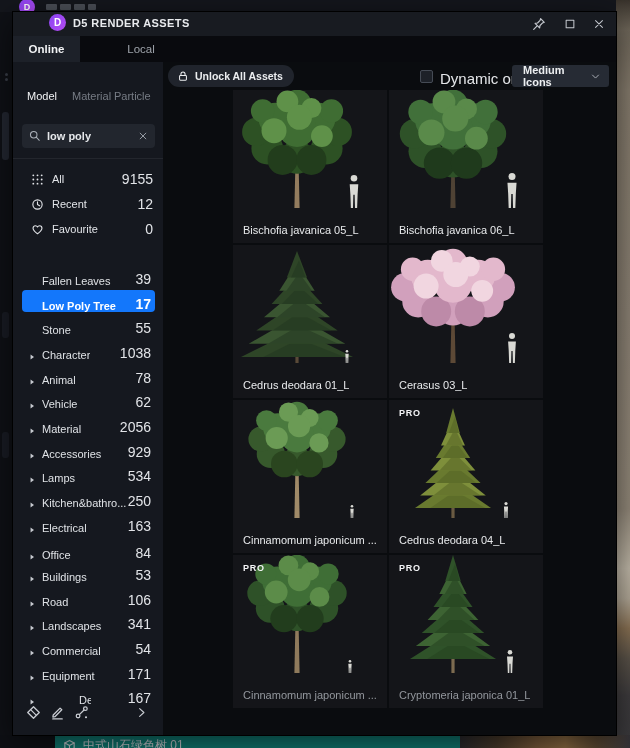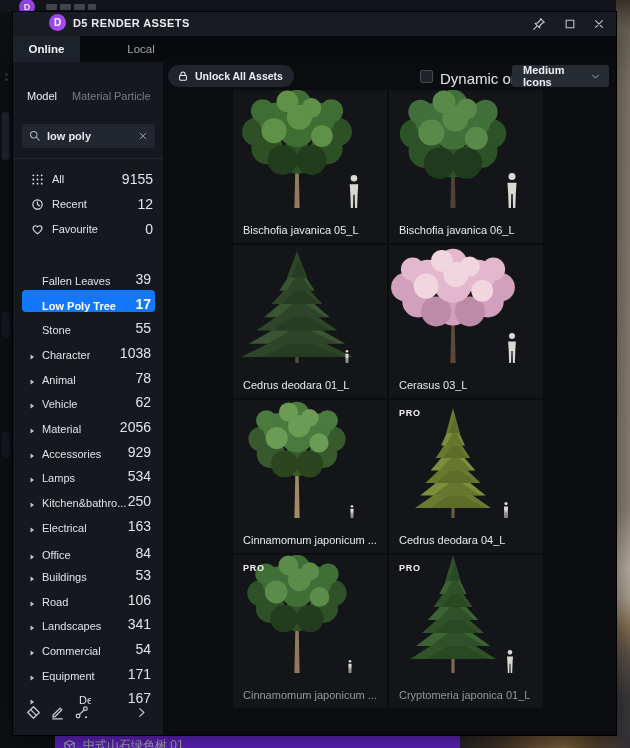--- a/index.html
+++ b/index.html
@@ -13,21 +13,21 @@
     background:linear-gradient(135deg,#8a45f4,#b44bf0);color:#fff;font-size:9px;font-weight:bold;
     display:flex;align-items:center;justify-content:center;}
   .blur-txt{position:absolute;top:4px;height:6px;background:#5d616a;opacity:.75;border-radius:1px;filter:blur(.4px);}
   #left-strip{position:absolute;left:0;top:12px;width:13px;height:736px;background:#0f1116;}
   .ls-bar{position:absolute;left:2px;width:7px;border-radius:3px;background:#232731;}
   .ls-dot{position:absolute;left:5px;width:3px;height:3px;border-radius:50%;background:#3a3f49;}
   #right-strip{position:absolute;left:616px;top:0;width:14px;height:748px;
     background:linear-gradient(180deg,#38322b 0%,#6f675a 4%,#867c6d 12%,#8d8375 42%,#93897a 68%,
       #c1b9a9 76%,#b3a998 80%,#8a7254 84%,#5b5349 88%,#3e3c3e 93%,#38373a 100%);}
   #bottom-strip{position:absolute;left:0;top:735px;width:630px;height:13px;background:#0e1015;}
-  #bottom-panel{position:absolute;left:55px;top:0;width:405px;height:13px;background:#6d28d9;overflow:hidden;}
+  #bottom-panel{position:absolute;left:55px;top:0;width:405px;height:13px;background:#0f766e;overflow:hidden;}
   .bp-row{position:absolute;left:8px;top:2px;display:flex;align-items:center;gap:7px;color:#c3c6cb;font-size:12px;white-space:nowrap;}
   #bottom-floor{position:absolute;left:460px;top:0;width:170px;height:13px;
     background:linear-gradient(90deg,#2a292c 0%,#47392a 22%,#76593a 45%,#8a6a42 62%,#5a4832 80%,#343237 100%);}
 
   
   #dialog{position:absolute;left:13px;top:12px;width:603px;height:723px;background:#121419;
     box-shadow:0 0 0 1px #000,0 8px 30px rgba(0,0,0,.6);}
   #titlebar{position:absolute;left:0;top:0;width:603px;height:24px;background:#181b21;}
   .dlg-logo{position:absolute;left:36px;top:2px;width:17px;height:17px;border-radius:50%;
     background:linear-gradient(135deg,#8a45f4,#b44bf0);color:#fff;font-size:10px;font-weight:bold;

